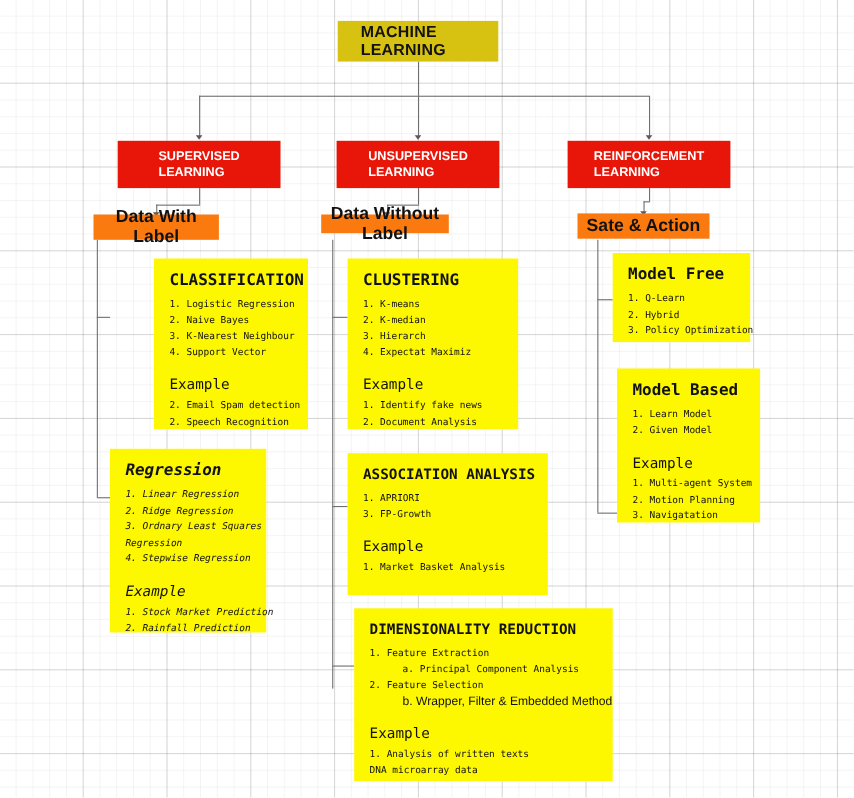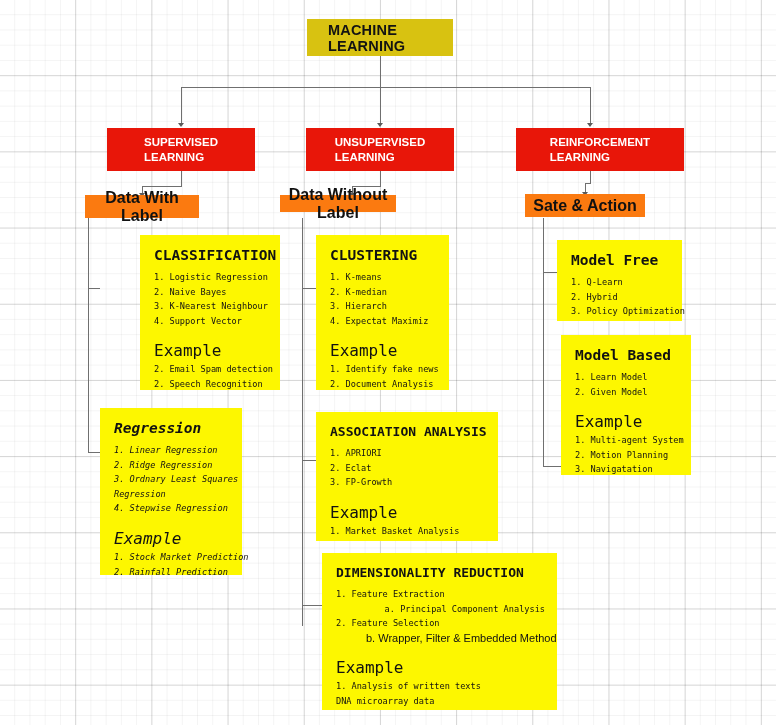--- a/index.html
+++ b/index.html
@@ -85,27 +85,27 @@
     white-space:nowrap;
     font-family:"DejaVu Sans Mono", monospace;
   }
   .leaf-title.sm{font-size:13px;}
   .leaf-line{
     font-size:8.6px;
     line-height:14.6px;
     white-space:pre;
     font-family:"DejaVu Sans Mono", monospace;
   }
-  .leaf-line.indent{padding-left:30px;text-align:right;}
+  .leaf-line.indent{padding-left:30px;}
   .leaf-line.sans{
     font-family:"Liberation Sans", sans-serif;
     font-size:11px;
   }
   .leaf-sub{
-    font-size:16px;
+    font-size:13px;
     line-height:17px;
     margin-top:14px;
     margin-bottom:3px;
     font-family:"DejaVu Sans Mono", monospace;
   }
 </style>
 </head>
 <body>
 
 <div id="canvas">
@@ -150,27 +150,27 @@
   <div class="node root-node" style="left:307px;top:19px;width:146px;height:37px;padding-left:21px;">MACHINE LEARNING</div>
 
   <div class="node cat-node" style="left:107px;top:128px;width:148px;height:43px;">
     <span style="white-space:pre-line;">SUPERVISED
 LEARNING</span>
   </div>
   <div class="node cat-node" style="left:306px;top:128px;width:148px;height:43px;">
     <span style="white-space:pre-line;">UNSUPERVISED
 LEARNING</span>
   </div>
-  <div class="node cat-node" style="left:516px;top:128px;width:168px;height:43px;">
+  <div class="node cat-node" style="left:516px;top:128px;width:148px;height:43px;">
     <span style="white-space:pre-line;">REINFORCEMENT
 LEARNING</span>
   </div>
 
   <div class="node data-node" style="left:85px;top:195px;width:114px;height:23px;">Data With Label</div>
-  <div class="node data-node" style="left:280px;top:195px;width:116px;height:17px;">Data Without Label</div>
+  <div class="node data-node" style="left:292px;top:195px;width:116px;height:17px;">Data Without Label</div>
   <div class="node data-node" style="left:525px;top:194px;width:120px;height:23px;">Sate &amp; Action</div>
 
   <div class="node leaf-node" style="left:100px;top:235px;width:140px;height:155px;margin-left:40px;">
     <div class="leaf-title">CLASSIFICATION</div>
     <div class="leaf-line">1. Logistic Regression</div>
     <div class="leaf-line">2. Naive Bayes</div>
     <div class="leaf-line">3. K-Nearest Neighbour</div>
     <div class="leaf-line">4. Support Vector</div>
     <div class="leaf-sub">Example</div>
     <div class="leaf-line">2. Email Spam detection</div>
@@ -182,52 +182,51 @@
     <div class="leaf-line">1. Linear Regression</div>
     <div class="leaf-line">2. Ridge Regression</div>
     <div class="leaf-line">3. Ordnary Least Squares</div>
     <div class="leaf-line">Regression</div>
     <div class="leaf-line">4. Stepwise Regression</div>
     <div class="leaf-sub">Example</div>
     <div class="leaf-line">1. Stock Market Prediction</div>
     <div class="leaf-line">2. Rainfall Prediction</div>
   </div>
 
-  <div class="node leaf-node" style="left:316px;top:235px;width:133px;height:155px;">
+  <div class="node leaf-node" style="left:316px;top:235px;width:155px;height:155px;">
     <div class="leaf-title">CLUSTERING</div>
     <div class="leaf-line">1. K-means</div>
     <div class="leaf-line">2. K-median</div>
     <div class="leaf-line">3. Hierarch</div>
     <div class="leaf-line">4. Expectat Maximiz</div>
     <div class="leaf-sub">Example</div>
     <div class="leaf-line">1. Identify fake news</div>
     <div class="leaf-line">2. Document Analysis</div>
   </div>
 
   <div class="node leaf-node" style="left:316px;top:412px;width:182px;height:129px;">
     <div class="leaf-title sm">ASSOCIATION ANALYSIS</div>
     <div class="leaf-line">1. APRIORI</div>
-    <div class="leaf-line">2. Eclat</div>
     <div class="leaf-line">3. FP-Growth</div>
     <div class="leaf-sub">Example</div>
     <div class="leaf-line">1. Market Basket Analysis</div>
   </div>
 
   <div class="node leaf-node" style="left:322px;top:553px;width:235px;height:157px;">
     <div class="leaf-title sm">DIMENSIONALITY REDUCTION</div>
     <div class="leaf-line">1. Feature Extraction</div>
     <div class="leaf-line indent">a. Principal Component Analysis</div>
     <div class="leaf-line">2. Feature Selection</div>
     <div class="leaf-line indent sans">b. Wrapper, Filter &amp; Embedded Method</div>
     <div class="leaf-sub">Example</div>
     <div class="leaf-line">1. Analysis of written texts</div>
     <div class="leaf-line">DNA microarray data</div>
   </div>
 
-  <div class="node leaf-node" style="left:557px;top:240px;width:125px;height:81px;">
+  <div class="node leaf-node" style="left:557px;top:230px;width:125px;height:81px;">
     <div class="leaf-title">Model Free</div>
     <div class="leaf-line">1. Q-Learn</div>
     <div class="leaf-line">2. Hybrid</div>
     <div class="leaf-line">3. Policy Optimization</div>
   </div>
 
   <div class="node leaf-node" style="left:561px;top:335px;width:130px;height:140px;">
     <div class="leaf-title">Model Based</div>
     <div class="leaf-line">1. Learn Model</div>
     <div class="leaf-line">2. Given Model</div>

